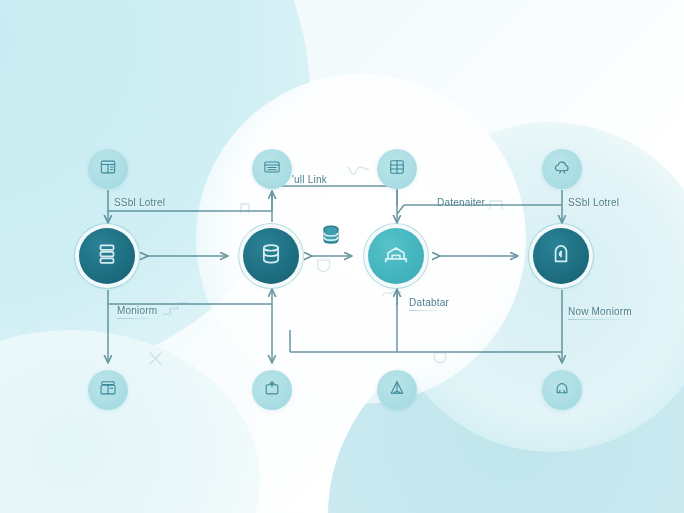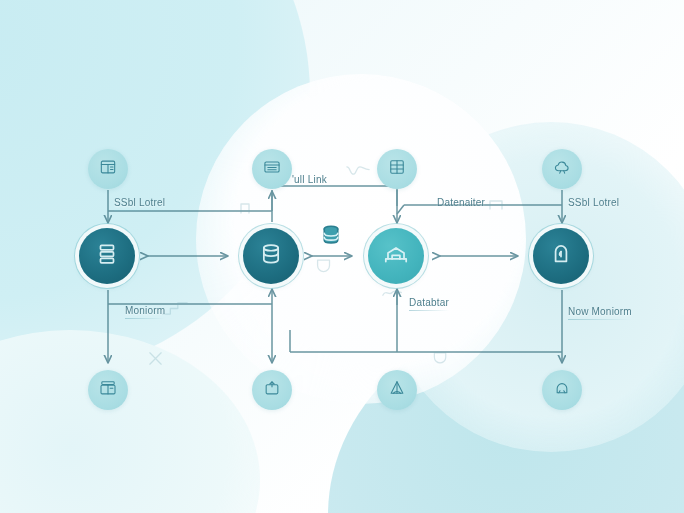--- a/index.html
+++ b/index.html
@@ -297,19 +297,19 @@
   </div>
 
   <div class="label underlined" style="left:114px;top:197px">SSbl Lotrel</div>
 
   <div class="label" style="left:292px;top:174px">'ull Link</div>
 
   <div class="label" style="left:437px;top:197px">Datenaiter</div>
 
   <div class="label" style="left:568px;top:197px">SSbl Lotrel</div>
 
-  <div class="label underlined" style="left:125px;top:305px">Moniorm</div>
+  <div class="label underlined" style="left:117px;top:305px">Moniorm</div>
 
   <div class="label underlined" style="left:409px;top:297px">Databtar</div>
 
   <div class="label underlined" style="left:568px;top:306px">Now Moniorm</div>
 
 </div>
 
 </body></html>

